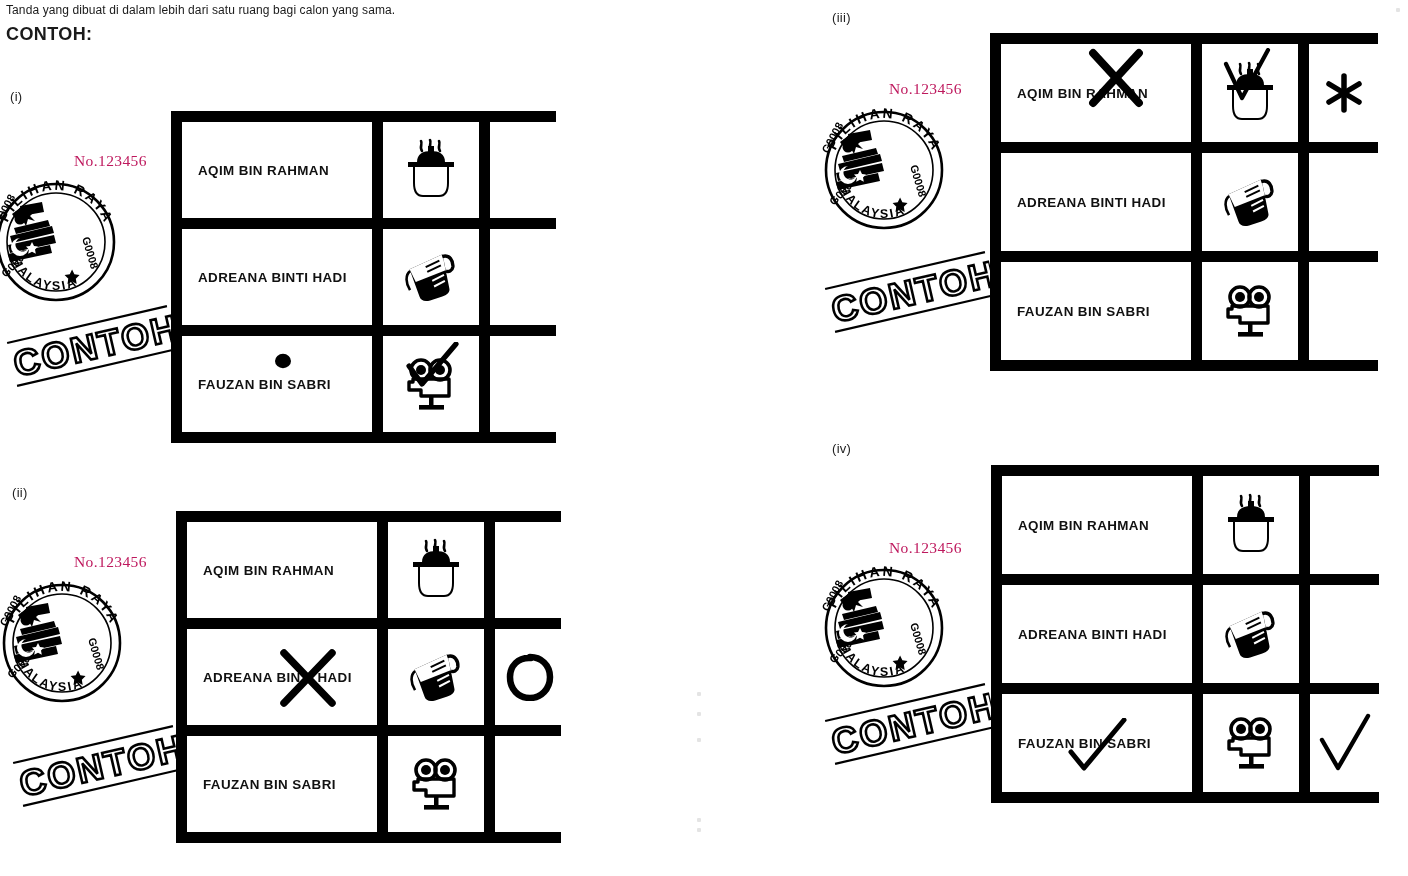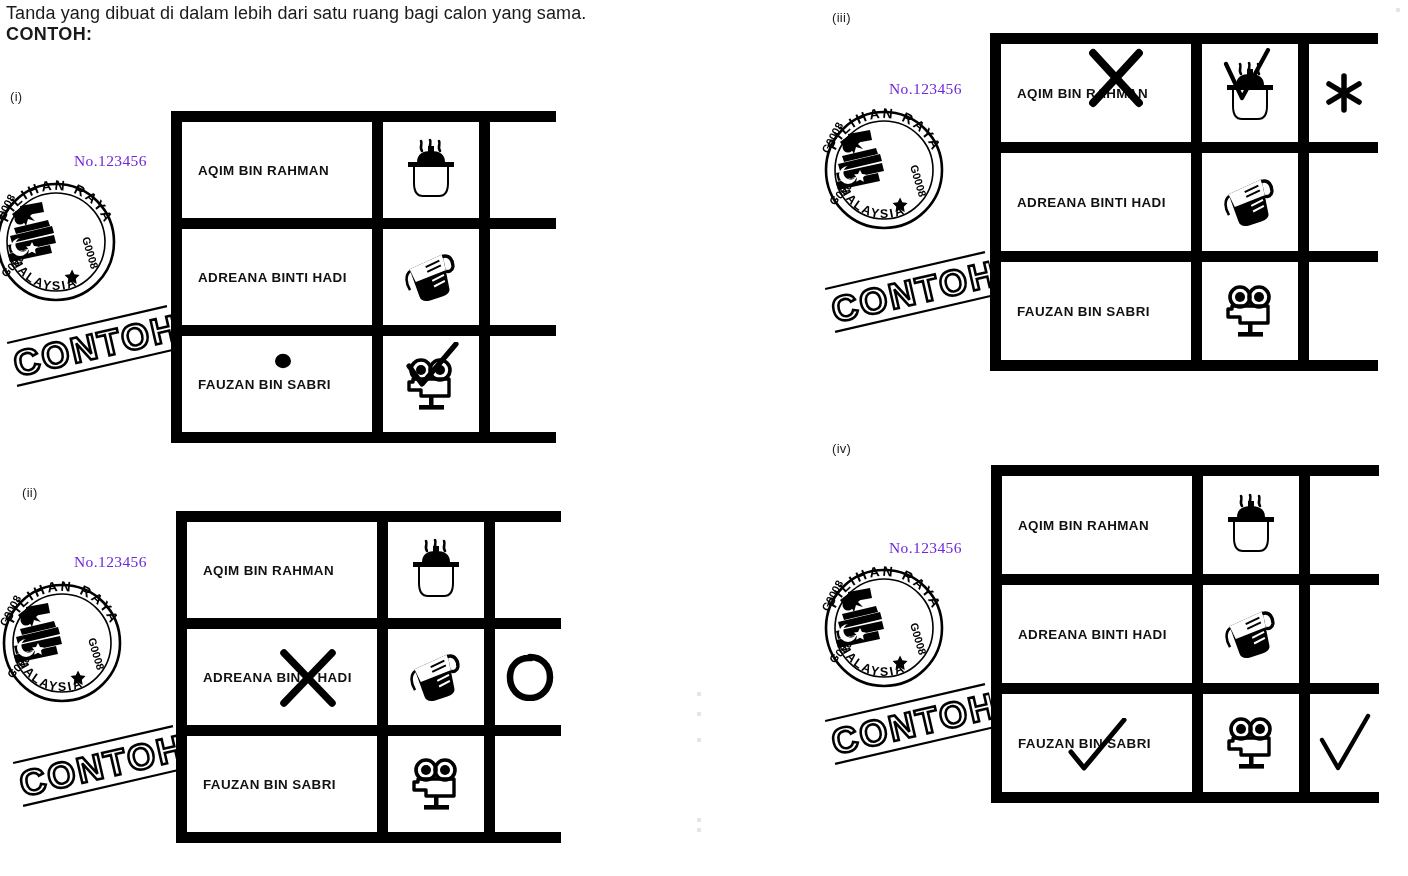--- a/index.html
+++ b/index.html
@@ -10,21 +10,21 @@
     color:#111;
     position:relative;
     overflow:hidden;
     -webkit-font-smoothing:antialiased;
   }
   .page{position:absolute;inset:0;}
 
   
   .intro-line{
     position:absolute;
-    font-size:18px;
+    font-size:12px;
     letter-spacing:.1px;
     color:#1a1a1a;
     white-space:nowrap;
   }
   .intro-line.l1{left:6px;top:3px;}
   .intro-line.l2{left:6px;top:24px;font-weight:bold;letter-spacing:.4px;font-size:18px;}
 
   
   .roman{
     position:absolute;
@@ -35,21 +35,21 @@
 
   
   .ballot-block{position:absolute;}
 
   
   .serial{
     position:absolute;
     font-family:"Liberation Serif", serif;
     font-size:15.5px;
     letter-spacing:.4px;
-    color:#6d28d9;
+    color:#be185d;
     white-space:nowrap;
   }
 
   
   .seal{
     position:absolute;
     width:132px;height:132px;
   }
   .seal svg{display:block;width:100%;height:100%;}
 
@@ -242,21 +242,21 @@
             <path d="M6 24 L19 42 L53 2" fill="none" stroke="#000" stroke-width="5.2" stroke-linecap="round" stroke-linejoin="round"></path>
           </svg>
         </span>
       </div>
       <div class="cell vote"></div>
     </div>
   </div>
 
   <div class="ballot-block">
 
-    <div class="roman" style="left:12px;top:485px;margin-left:10px;">(ii)</div>
+    <div class="roman" style="left:12px;top:485px;">(ii)</div>
 
     <div class="serial" style="left:74px;top:553px;">No.123456</div>
 
     <div class="seal" style="left:-4px;top:577px;">
       <svg viewBox="0 0 132 132" xmlns="http://www.w3.org/2000/svg">
         <defs>
           <path id="arcTopB" d="M 14 66 A 52 52 0 0 1 118 66"></path>
           <path id="arcBotB" d="M 18 66 A 48 48 0 0 0 114 66"></path>
         </defs>
         <circle cx="66" cy="66" r="58" fill="none" stroke="#000" stroke-width="2.6"></circle>

